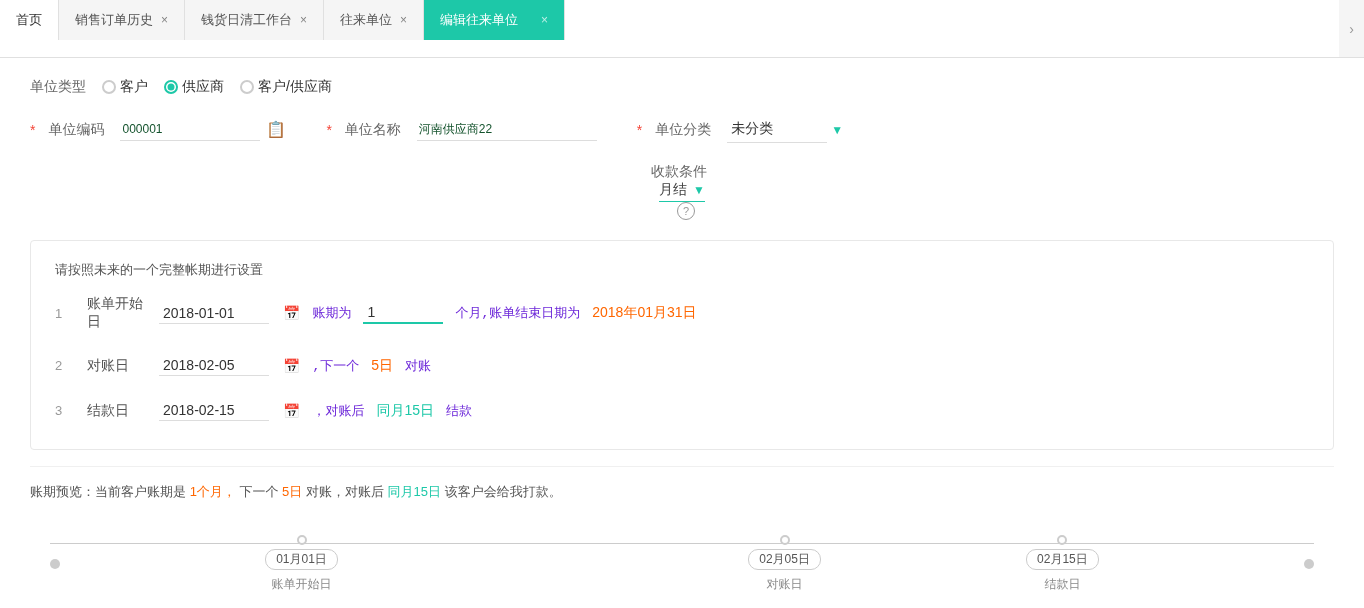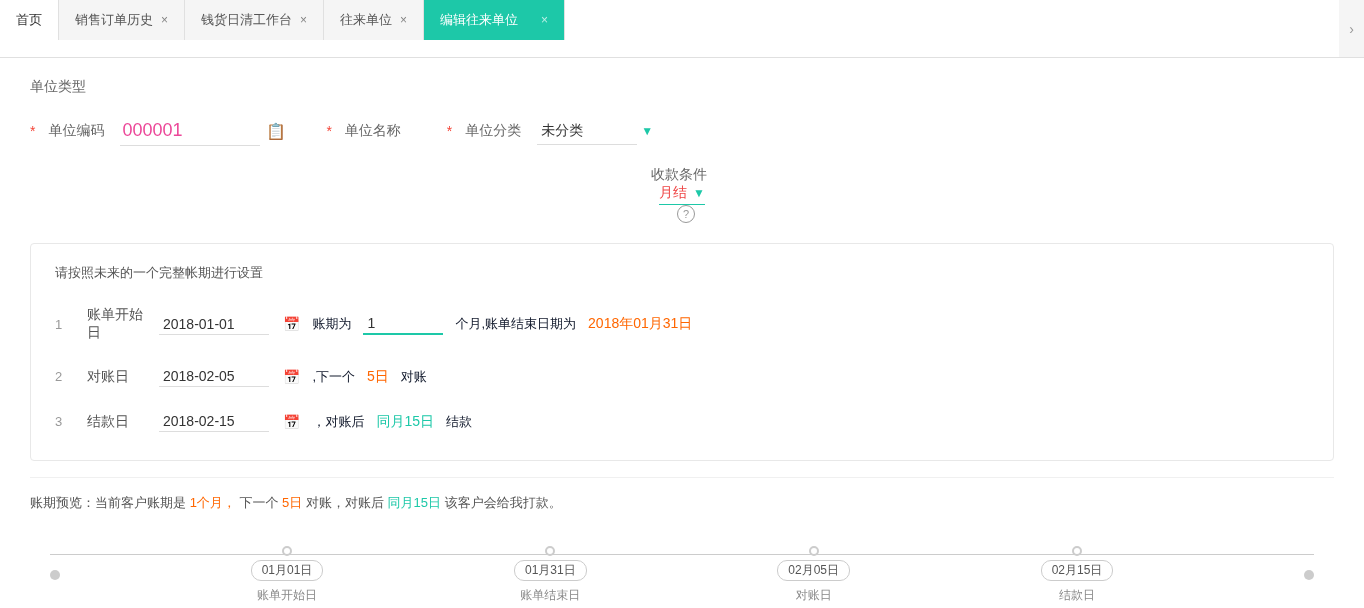--- a/index.html
+++ b/index.html
@@ -113,22 +113,22 @@
       top: 50%;
       left: 50%;
       transform: translate(-50%, -50%);
     }
 
     
     .text-input {
       border: none;
       border-bottom: 1px solid #ddd;
       padding: 4px 4px 4px 2px;
-      font-size: 18px;
-      color: #ec4899;
+      font-size: 12px;
+      color: #14532d;
       outline: none;
       width: 140px;
     }
 
     .unit-code-group {
       display: flex;
       align-items: center;
       gap: 6px;
     }
     .calendar-icon {
@@ -162,21 +162,21 @@
       margin-bottom: 20px;
       flex-direction: column;
     }
     .payment-select {
       display: flex;
       align-items: center;
       border-bottom: 1px solid #1dc8a8;
       padding-bottom: 2px;
     }
     .payment-value {
-      color: #ef4444;
+      color: #404040;
       font-size: 14px;
       cursor: pointer;
     }
     .help-icon {
       width: 18px;
       height: 18px;
       border-radius: 50%;
       border: 1px solid #999;
       color: #999;
       font-size: 11px;
@@ -189,21 +189,21 @@
 
     
     .panel {
       border: 1px solid #e8e8e8;
       border-radius: 4px;
       padding: 20px 24px;
       margin-bottom: 16px;
     }
     .panel-title {
       color: #555;
-      margin-bottom: 24px;
+      margin-bottom: 16px;
       font-size: 13px;
     }
 
     
     .panel-row {
       display: flex;
       align-items: center;
       margin-bottom: 24px;
       gap: 12px;
     }
@@ -235,22 +235,23 @@
     .period-input {
       border: none;
       border-bottom: 2px solid #1dc8a8;
       padding: 2px 4px;
       font-size: 14px;
       color: #333;
       width: 80px;
       outline: none;
     }
     .row-desc {
-      color: #0f172a;
+      color: #6d28d9;
       font-size: 13px;
+      font-family: Liberation Mono, monospace;
     }
     .highlight-orange {
       color: #ff6600;
     }
     .highlight-cyan {
       color: #1dc8a8;
     }
 
     
     .preview-section {
@@ -339,32 +340,47 @@
     <span>编辑往来单位</span>
     <span class="tab-close">×</span>
   </div>
   <div class="tab-expand">›</div>
 </div>
 
 <div class="main-content">
 
   <div class="form-row">
     <span class="form-label">单位类型</span>
+    <div class="radio-group">
+      <div class="radio-item">
+        <span class="radio-circle"></span>
+        <span>客户</span>
+      </div>
+      <div class="radio-item">
+        <span class="radio-circle checked"></span>
+        <span>供应商</span>
+      </div>
+      <div class="radio-item">
+        <span class="radio-circle"></span>
+        <span>客户/供应商</span>
+      </div>
+    </div>
   </div>
 
   <div class="form-row">
     <span class="required-star">*</span>
     <span class="form-label">单位编码</span>
     <div class="unit-code-group">
       <input type="text" class="text-input" value="000001" style="">
       <span class="calendar-icon">📋</span>
     </div>
 
     <span style="margin-left:30px;" class="required-star">*</span>
     <span class="form-label">单位名称</span>
+    <input type="text" class="text-input" style="width: 180px;" value="河南供应商22">
 
     <span style="margin-left:30px;" class="required-star">*</span>
     <span class="form-label">单位分类</span>
     <div class="select-group">
       <span class="select-value">未分类</span>
       <span class="dropdown-arrow">▼</span>
     </div>
   </div>
 
   <div class="payment-row">
@@ -429,25 +445,20 @@
         <div style="width:10px;height:10px;border-radius:50%;background:#ccc;position:relative;z-index:1;margin-top:0;flex-shrink:0;"></div>
         <div class="tl-spacer"></div>
 
         <div class="tl-node">
           <div class="dot"></div>
           <div class="badge">01月01日</div>
           <div class="sub">账单开始日</div>
         </div>
         <div class="tl-spacer"></div>
 
-        <div class="tl-node">
-          <div class="dot"></div>
-          <div class="badge">01月31日</div>
-          <div class="sub">账单结束日</div>
-        </div>
         <div class="tl-spacer"></div>
 
         <div class="tl-node">
           <div class="dot"></div>
           <div class="badge">02月05日</div>
           <div class="sub">对账日</div>
         </div>
         <div class="tl-spacer"></div>
 
         <div class="tl-node">

